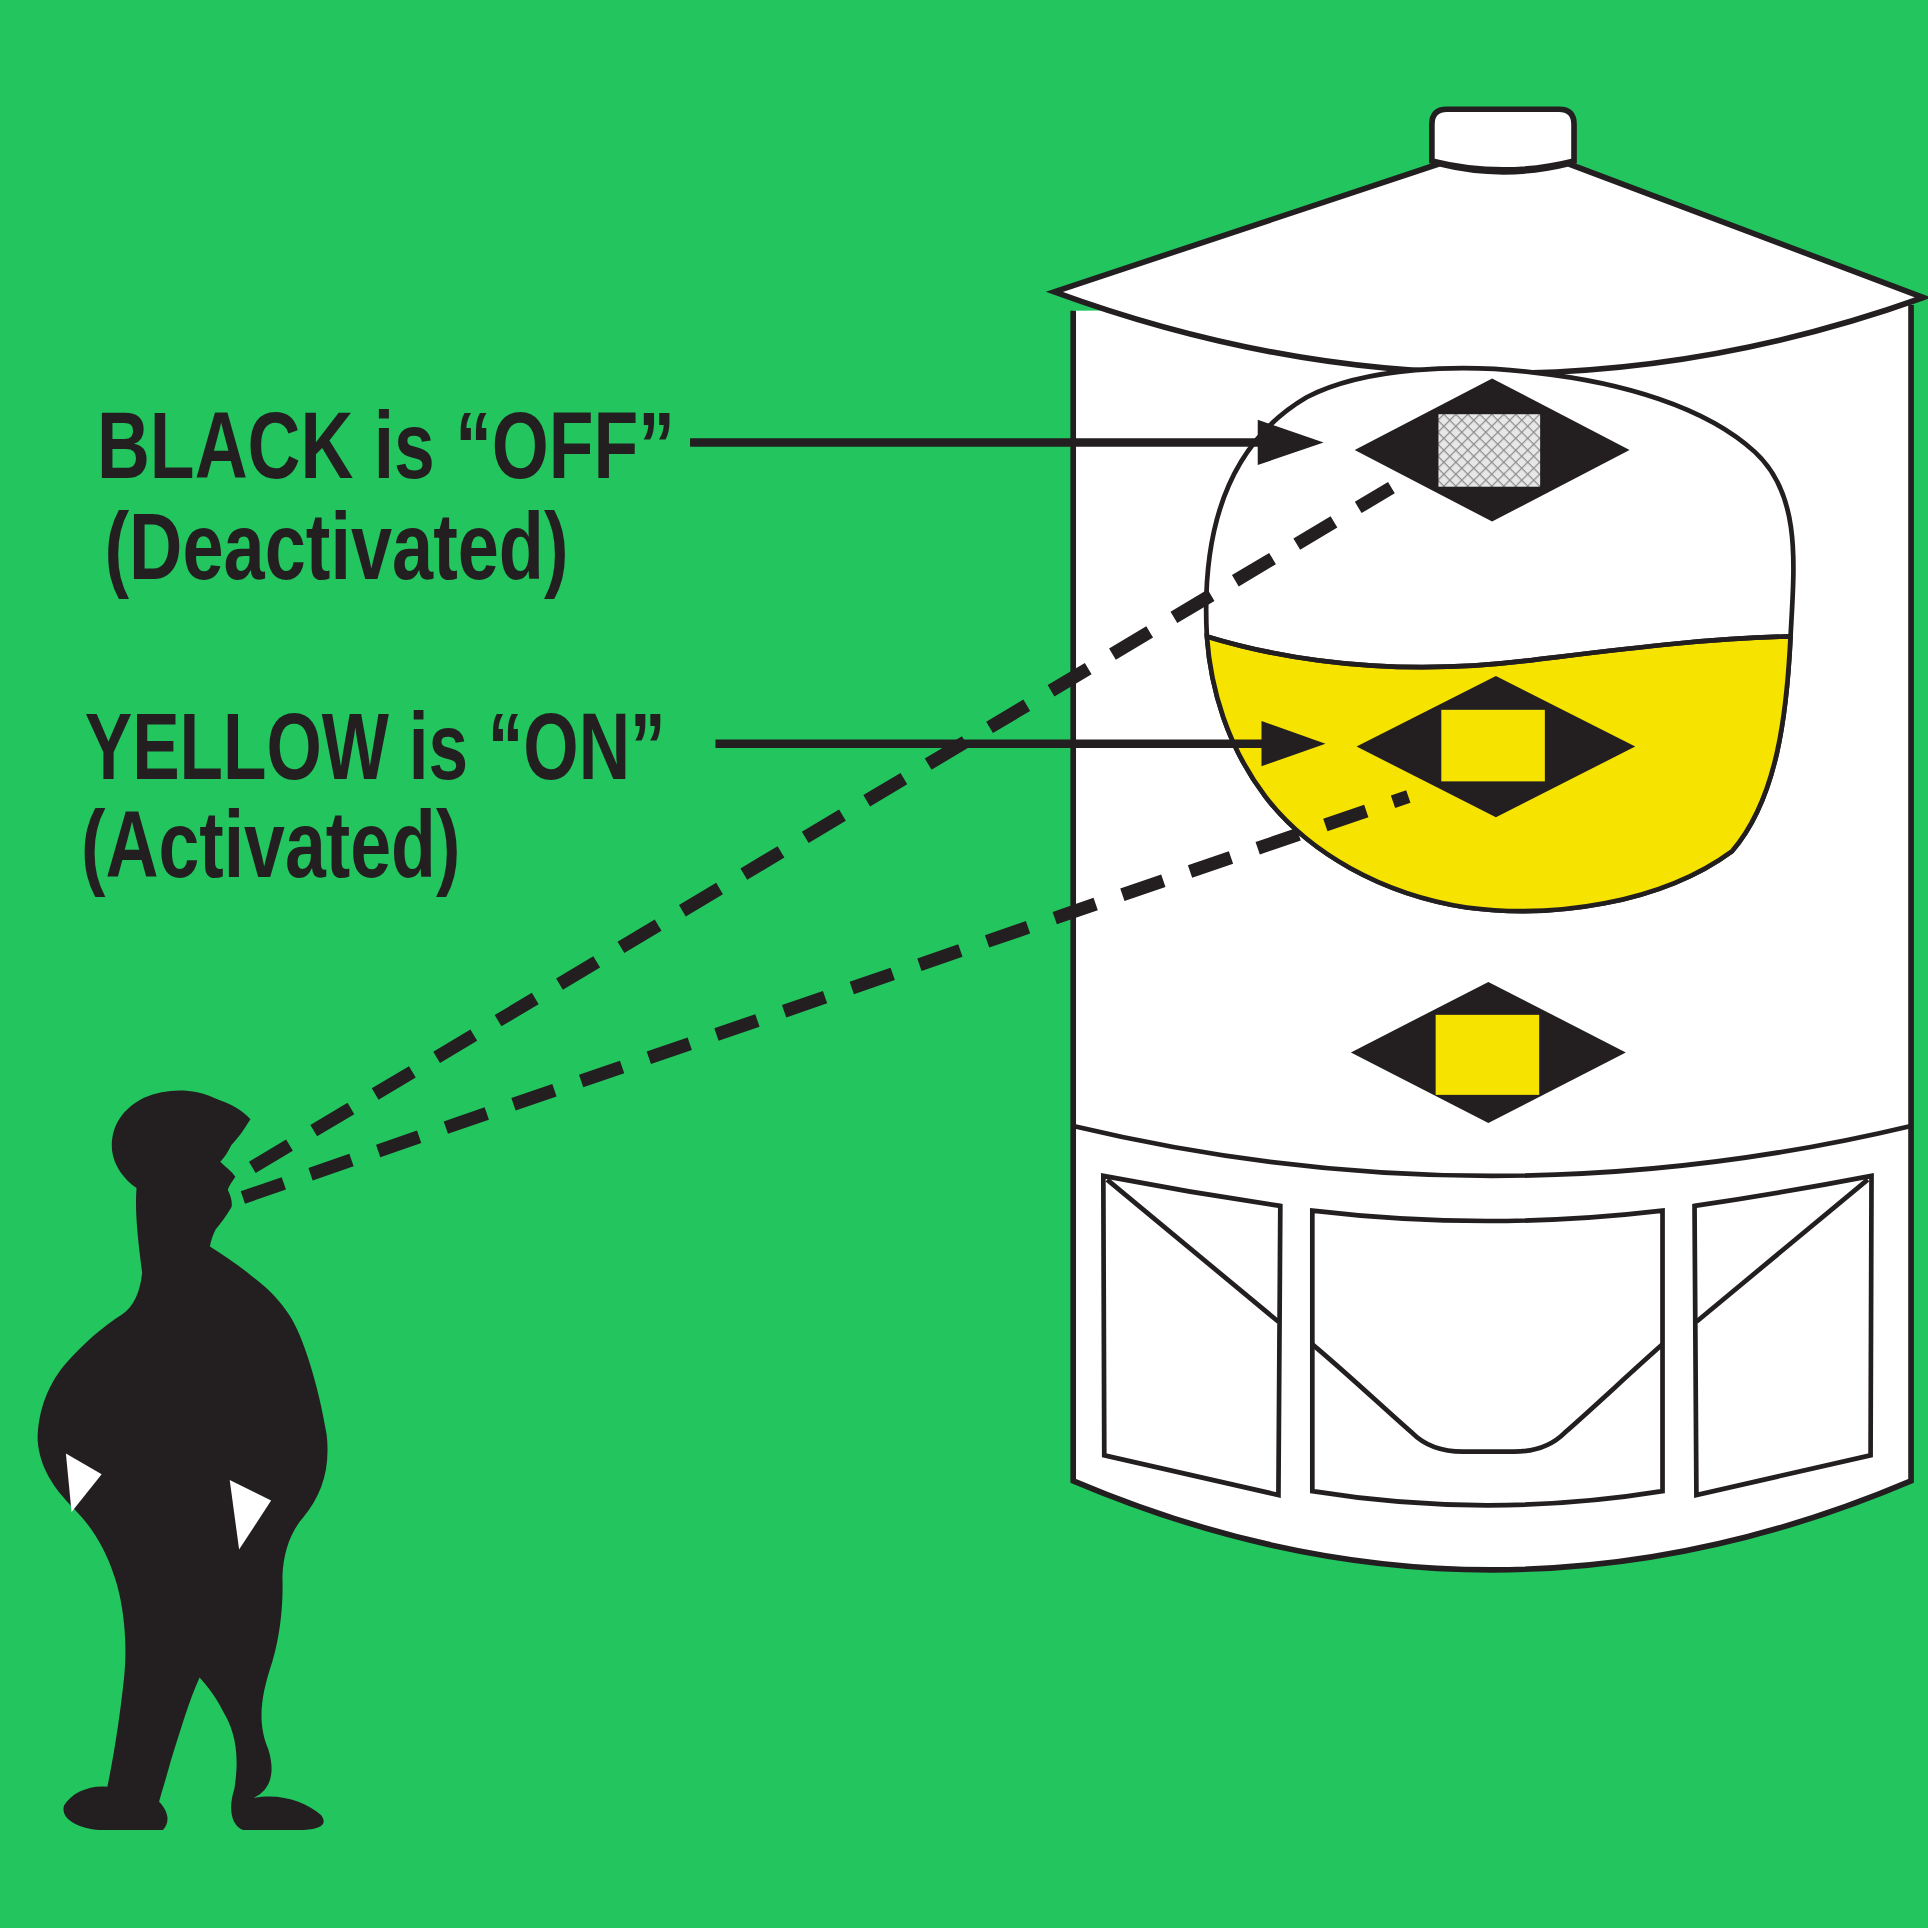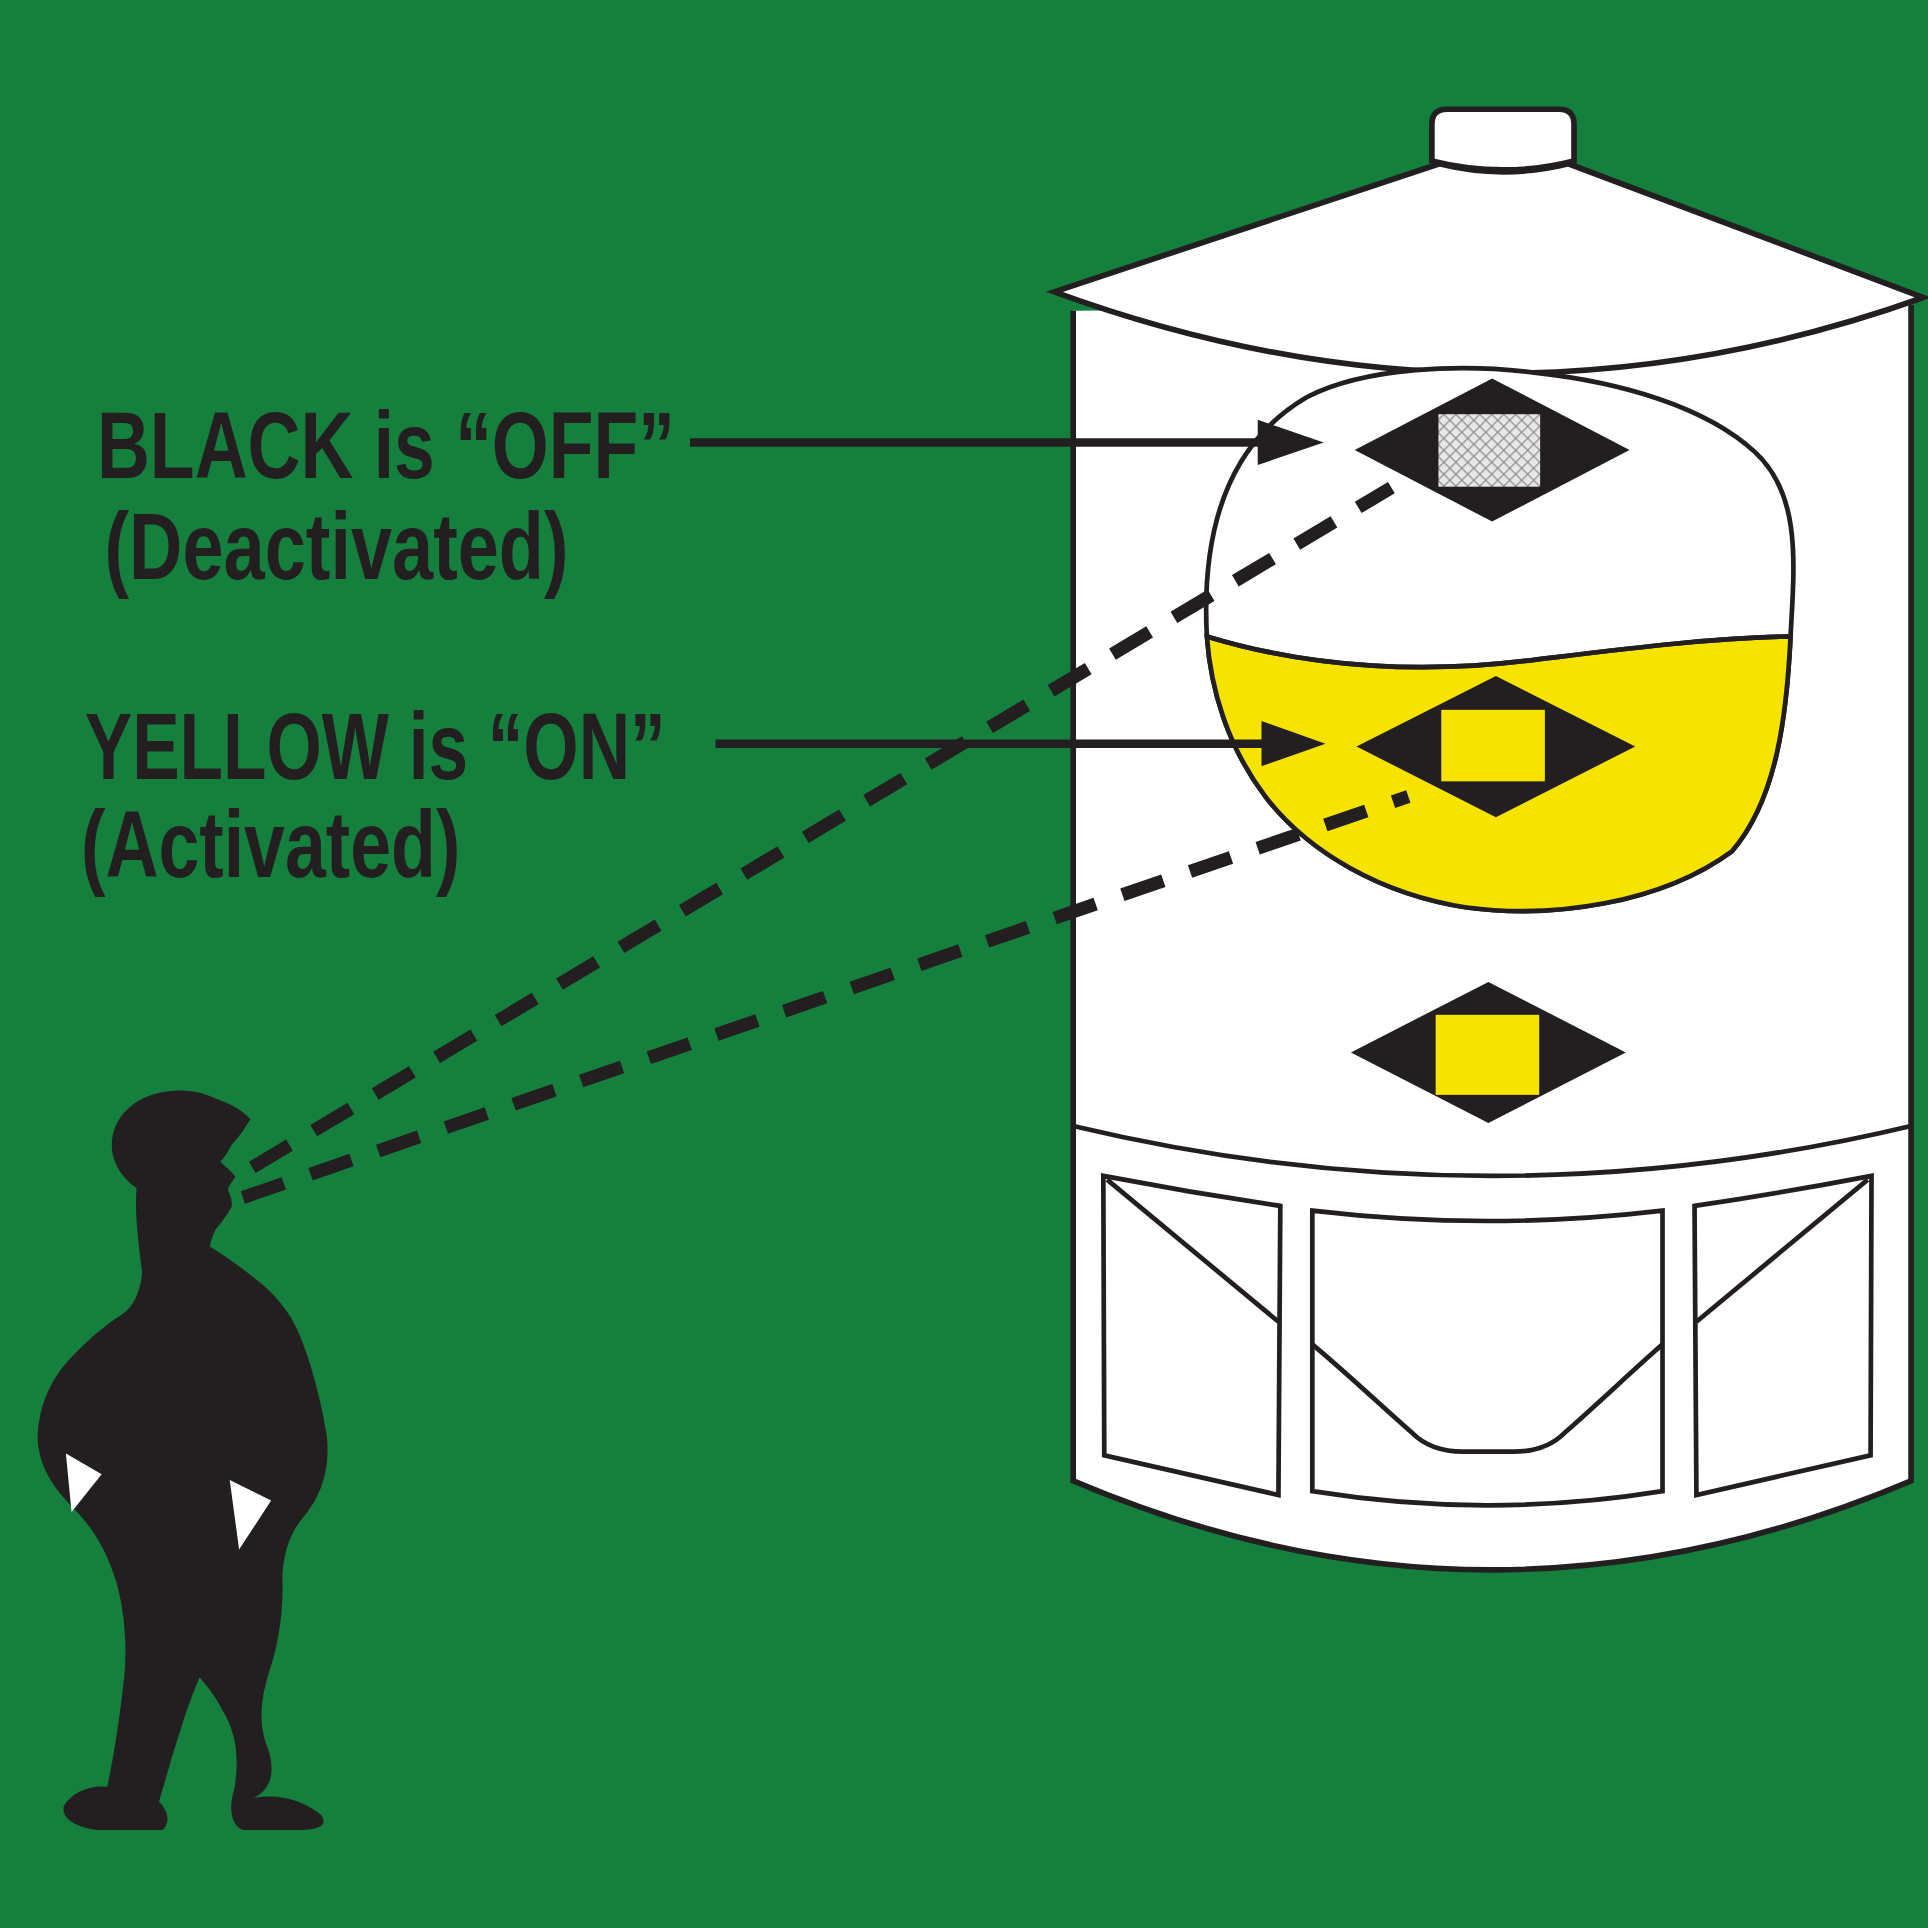--- a/index.html
+++ b/index.html
@@ -1,16 +1,16 @@
 <!DOCTYPE html>
 <html style="font-size:15px"><head>
 <meta charset="utf-8">
 <style>
   html,body{margin:0;padding:0;background:#ffffff;}
-  .stage{position:relative;width:1928px;height:1928px;background:#15803d;overflow:hidden;}
+  .stage{position:relative;width:1928px;height:1928px;background:#22c55e;overflow:hidden;}
   svg{display:block;width:1928px;height:1928px;}
   .ink-line{stroke:#231f20;fill:none;}
   .ink-fill{fill:#231f20;stroke:none;}
   .white-fill{fill:#ffffff;}
   .lbl{font-family:"Liberation Sans",sans-serif;font-weight:bold;font-size:100px;fill:#231f20;}
 </style>
 </head>
 <body>
 
 <div class="stage">

